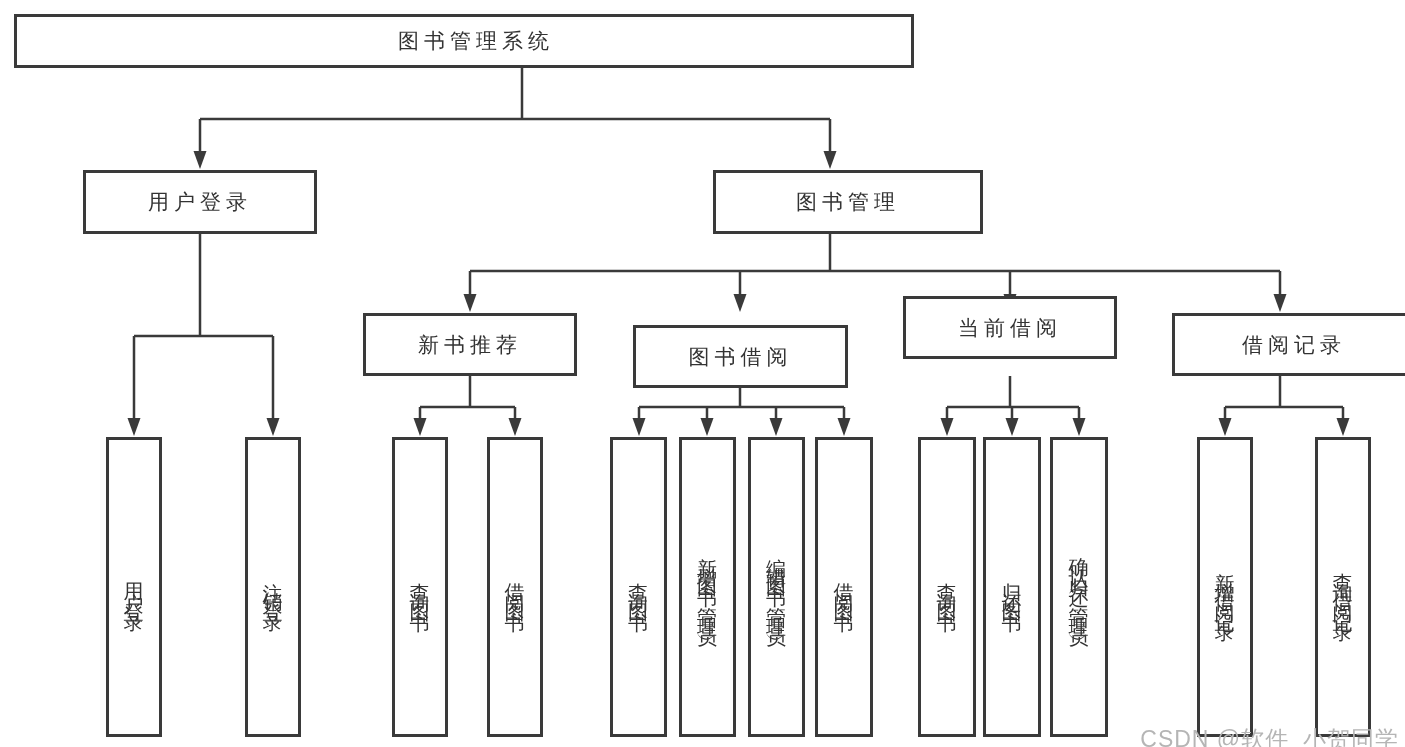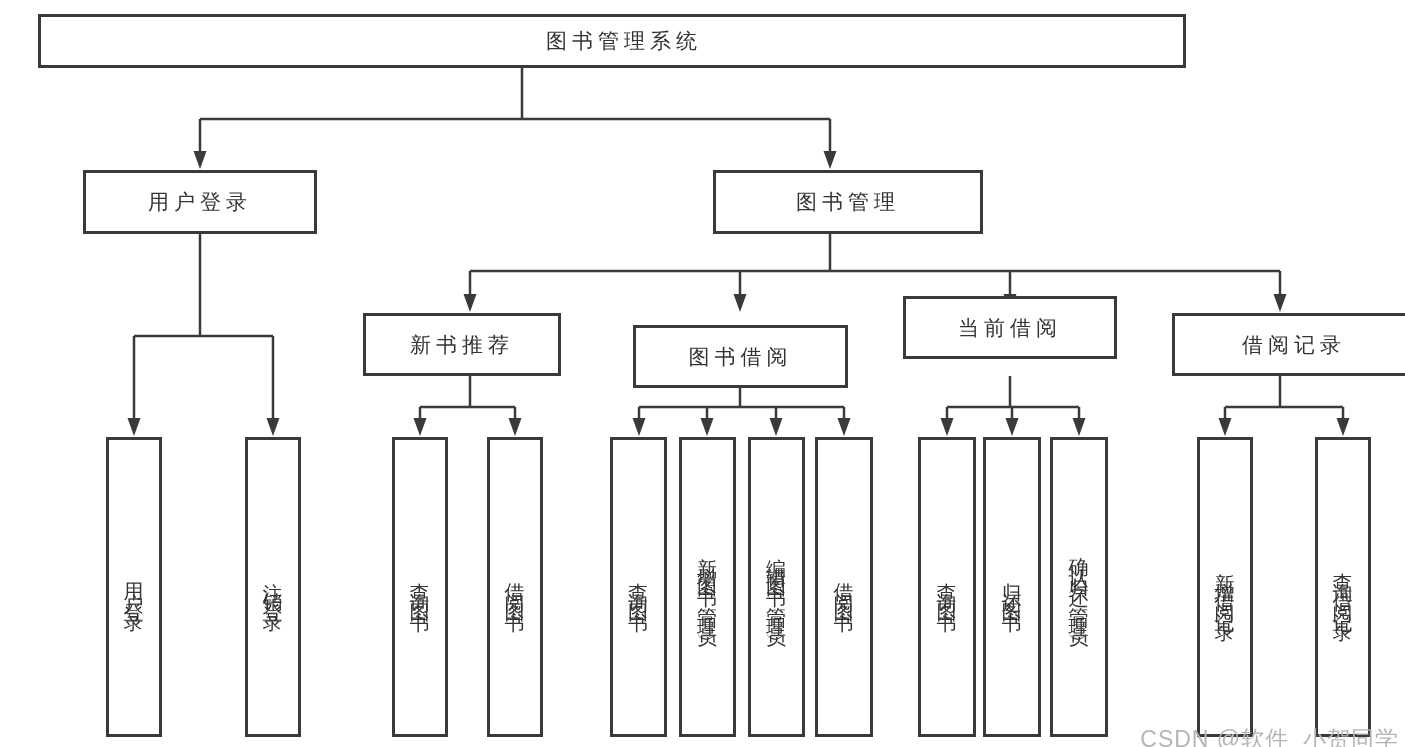--- a/index.html
+++ b/index.html
@@ -46,24 +46,24 @@
   }
   .vbox {
     writing-mode: vertical-rl;
     text-orientation: mixed;
     font-size: 20px;
     letter-spacing: 10px;
     line-height: 1;
     white-space: normal;
   }
   
-  #n-root            { left: 38px;   top: 14px;  width: 1148px; height: 54px; padding-left: 24px; }
+  #n-root            { left: 14px;   top: 14px;  width: 900px; height: 54px; padding-left: 24px; }
   #n-user-login      { left: 83px;   top: 170px; width: 234px;  height: 64px; }
   #n-book-mgmt       { left: 713px;  top: 170px; width: 270px;  height: 64px; }
-  #n-new-book-rec    { left: 363px;  top: 313px; width: 198px;  height: 63px; }
+  #n-new-book-rec    { left: 363px;  top: 313px; width: 214px;  height: 63px; }
   #n-book-borrow     { left: 633px;  top: 325px; width: 215px;  height: 63px; }
   #n-current-borrow  { left: 903px;  top: 296px; width: 214px;  height: 63px; text-align: center; }
   #n-borrow-records  { left: 1172px; top: 313px; width: 244px;  height: 63px; }
   .leaf              { top: 437px;   height: 300px; }
   #n-leaf-user-login { left: 106px;  width: 56px; }
   #n-leaf-logout     { left: 245px;  width: 56px; }
   #n-nbr-query       { left: 392px;  width: 56px; }
   #n-nbr-borrow      { left: 487px;  width: 56px; }
   #n-bb-query        { left: 610px;  width: 57px; }
   #n-bb-add          { left: 679px;  width: 57px; }

